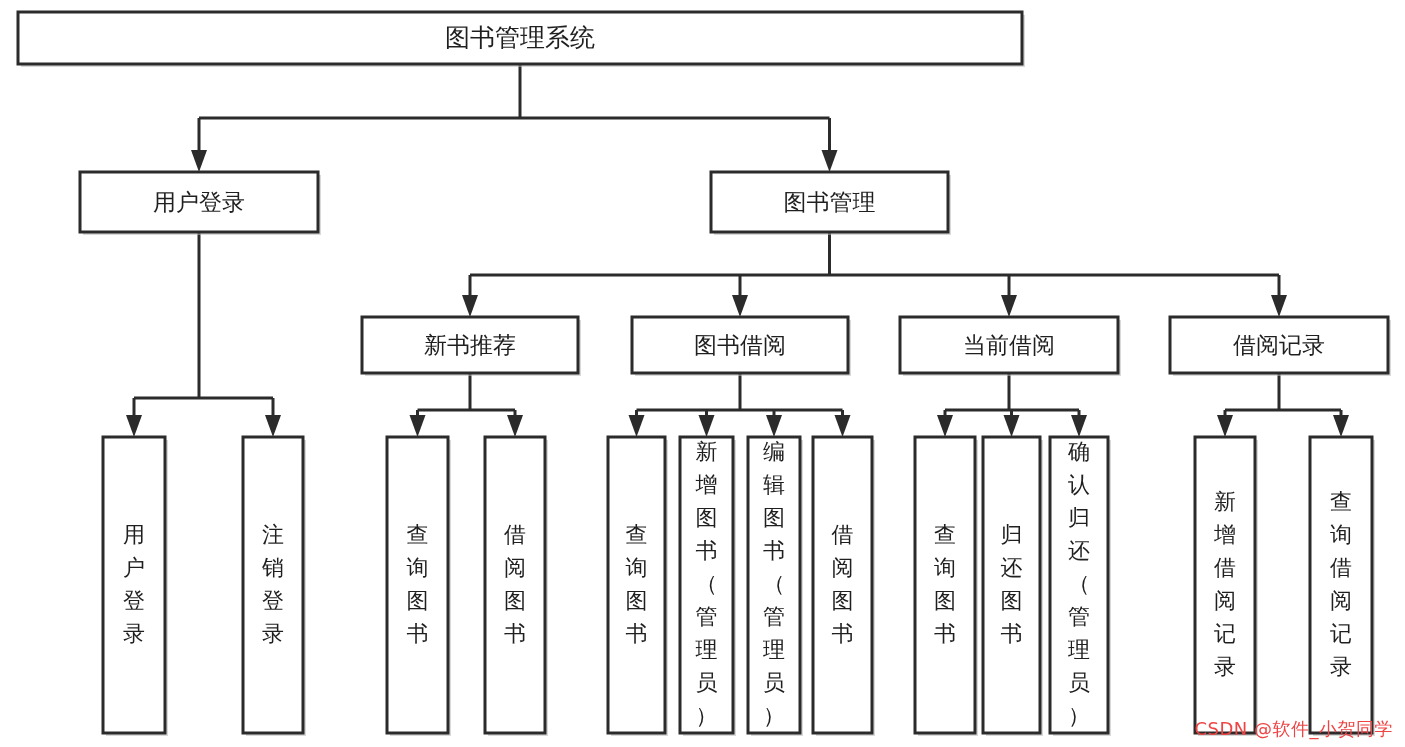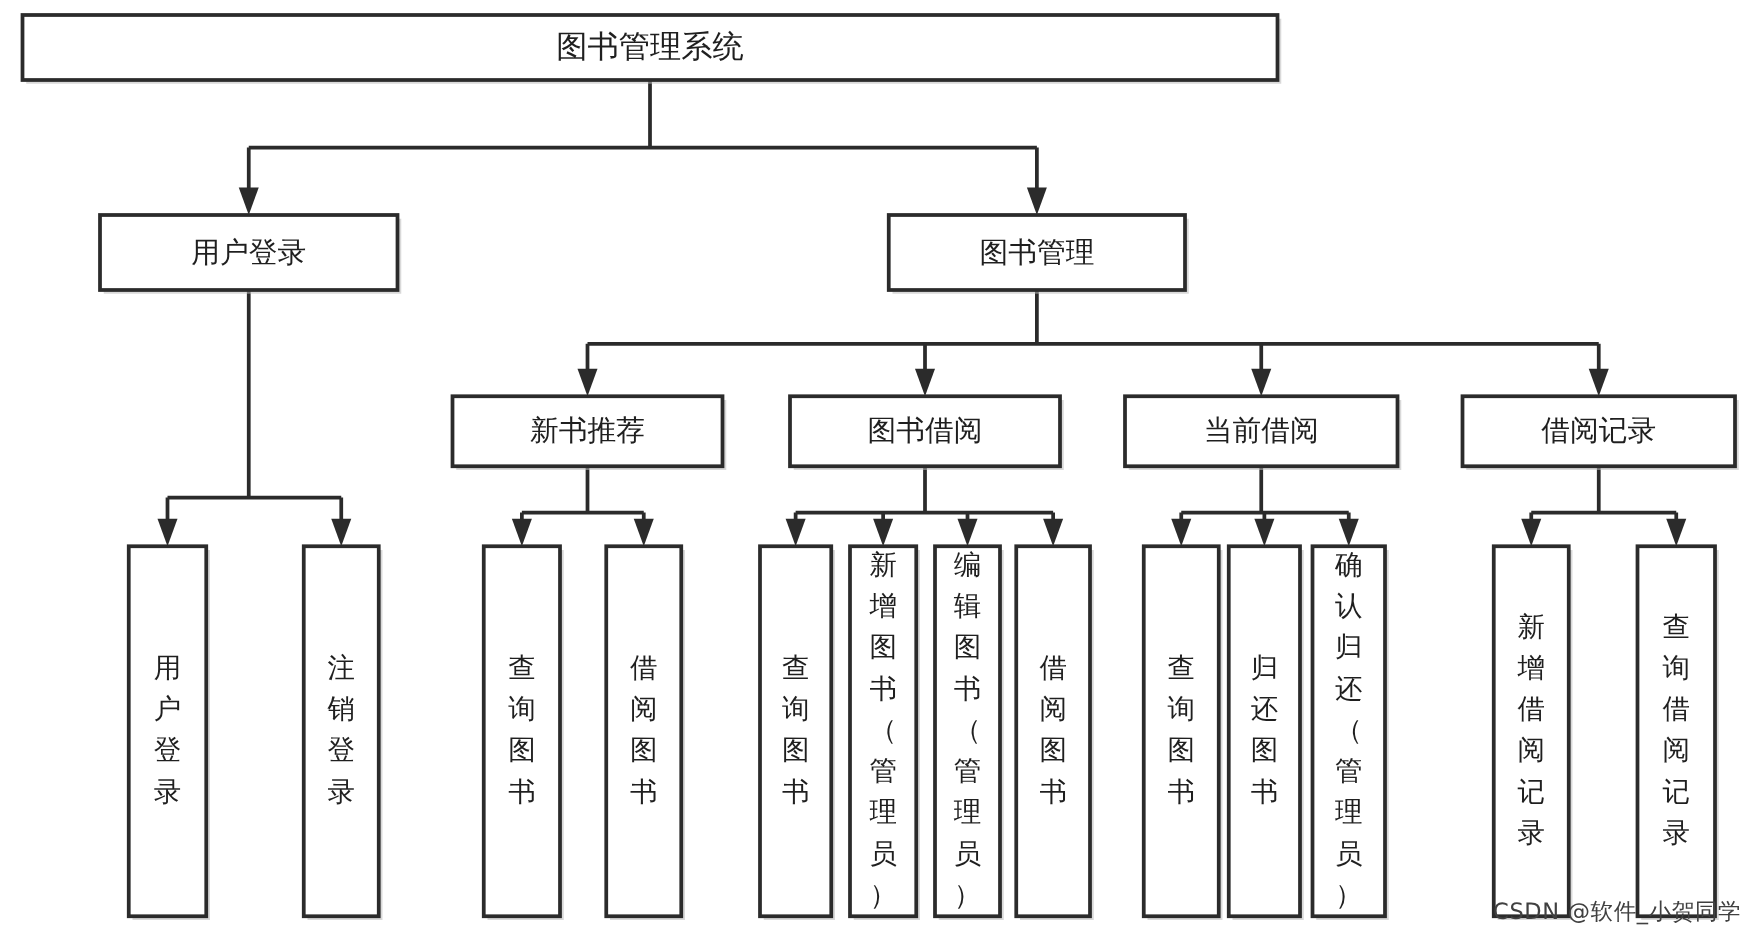--- a/index.html
+++ b/index.html
@@ -22,21 +22,21 @@
     dominant-baseline:middle;
   }
   .label-h{font-size:23px;}
   .label-title{font-size:25px;}
   .label-v{font-size:22px;}
   .watermark{
     position:absolute;
     right:12px;bottom:6px;
     font-family:"DejaVu Sans","Liberation Sans",sans-serif;
     font-size:18px;
-    color:#404040;
+    color:#ef4444;
     letter-spacing:.5px;
     white-space:nowrap;
     user-select:none;
   }
 </style>
 </head>
 <body>
 
 <div id="diagram-root">
   <svg id="tree" viewBox="0 0 1405 747" xmlns="http://www.w3.org/2000/svg">

